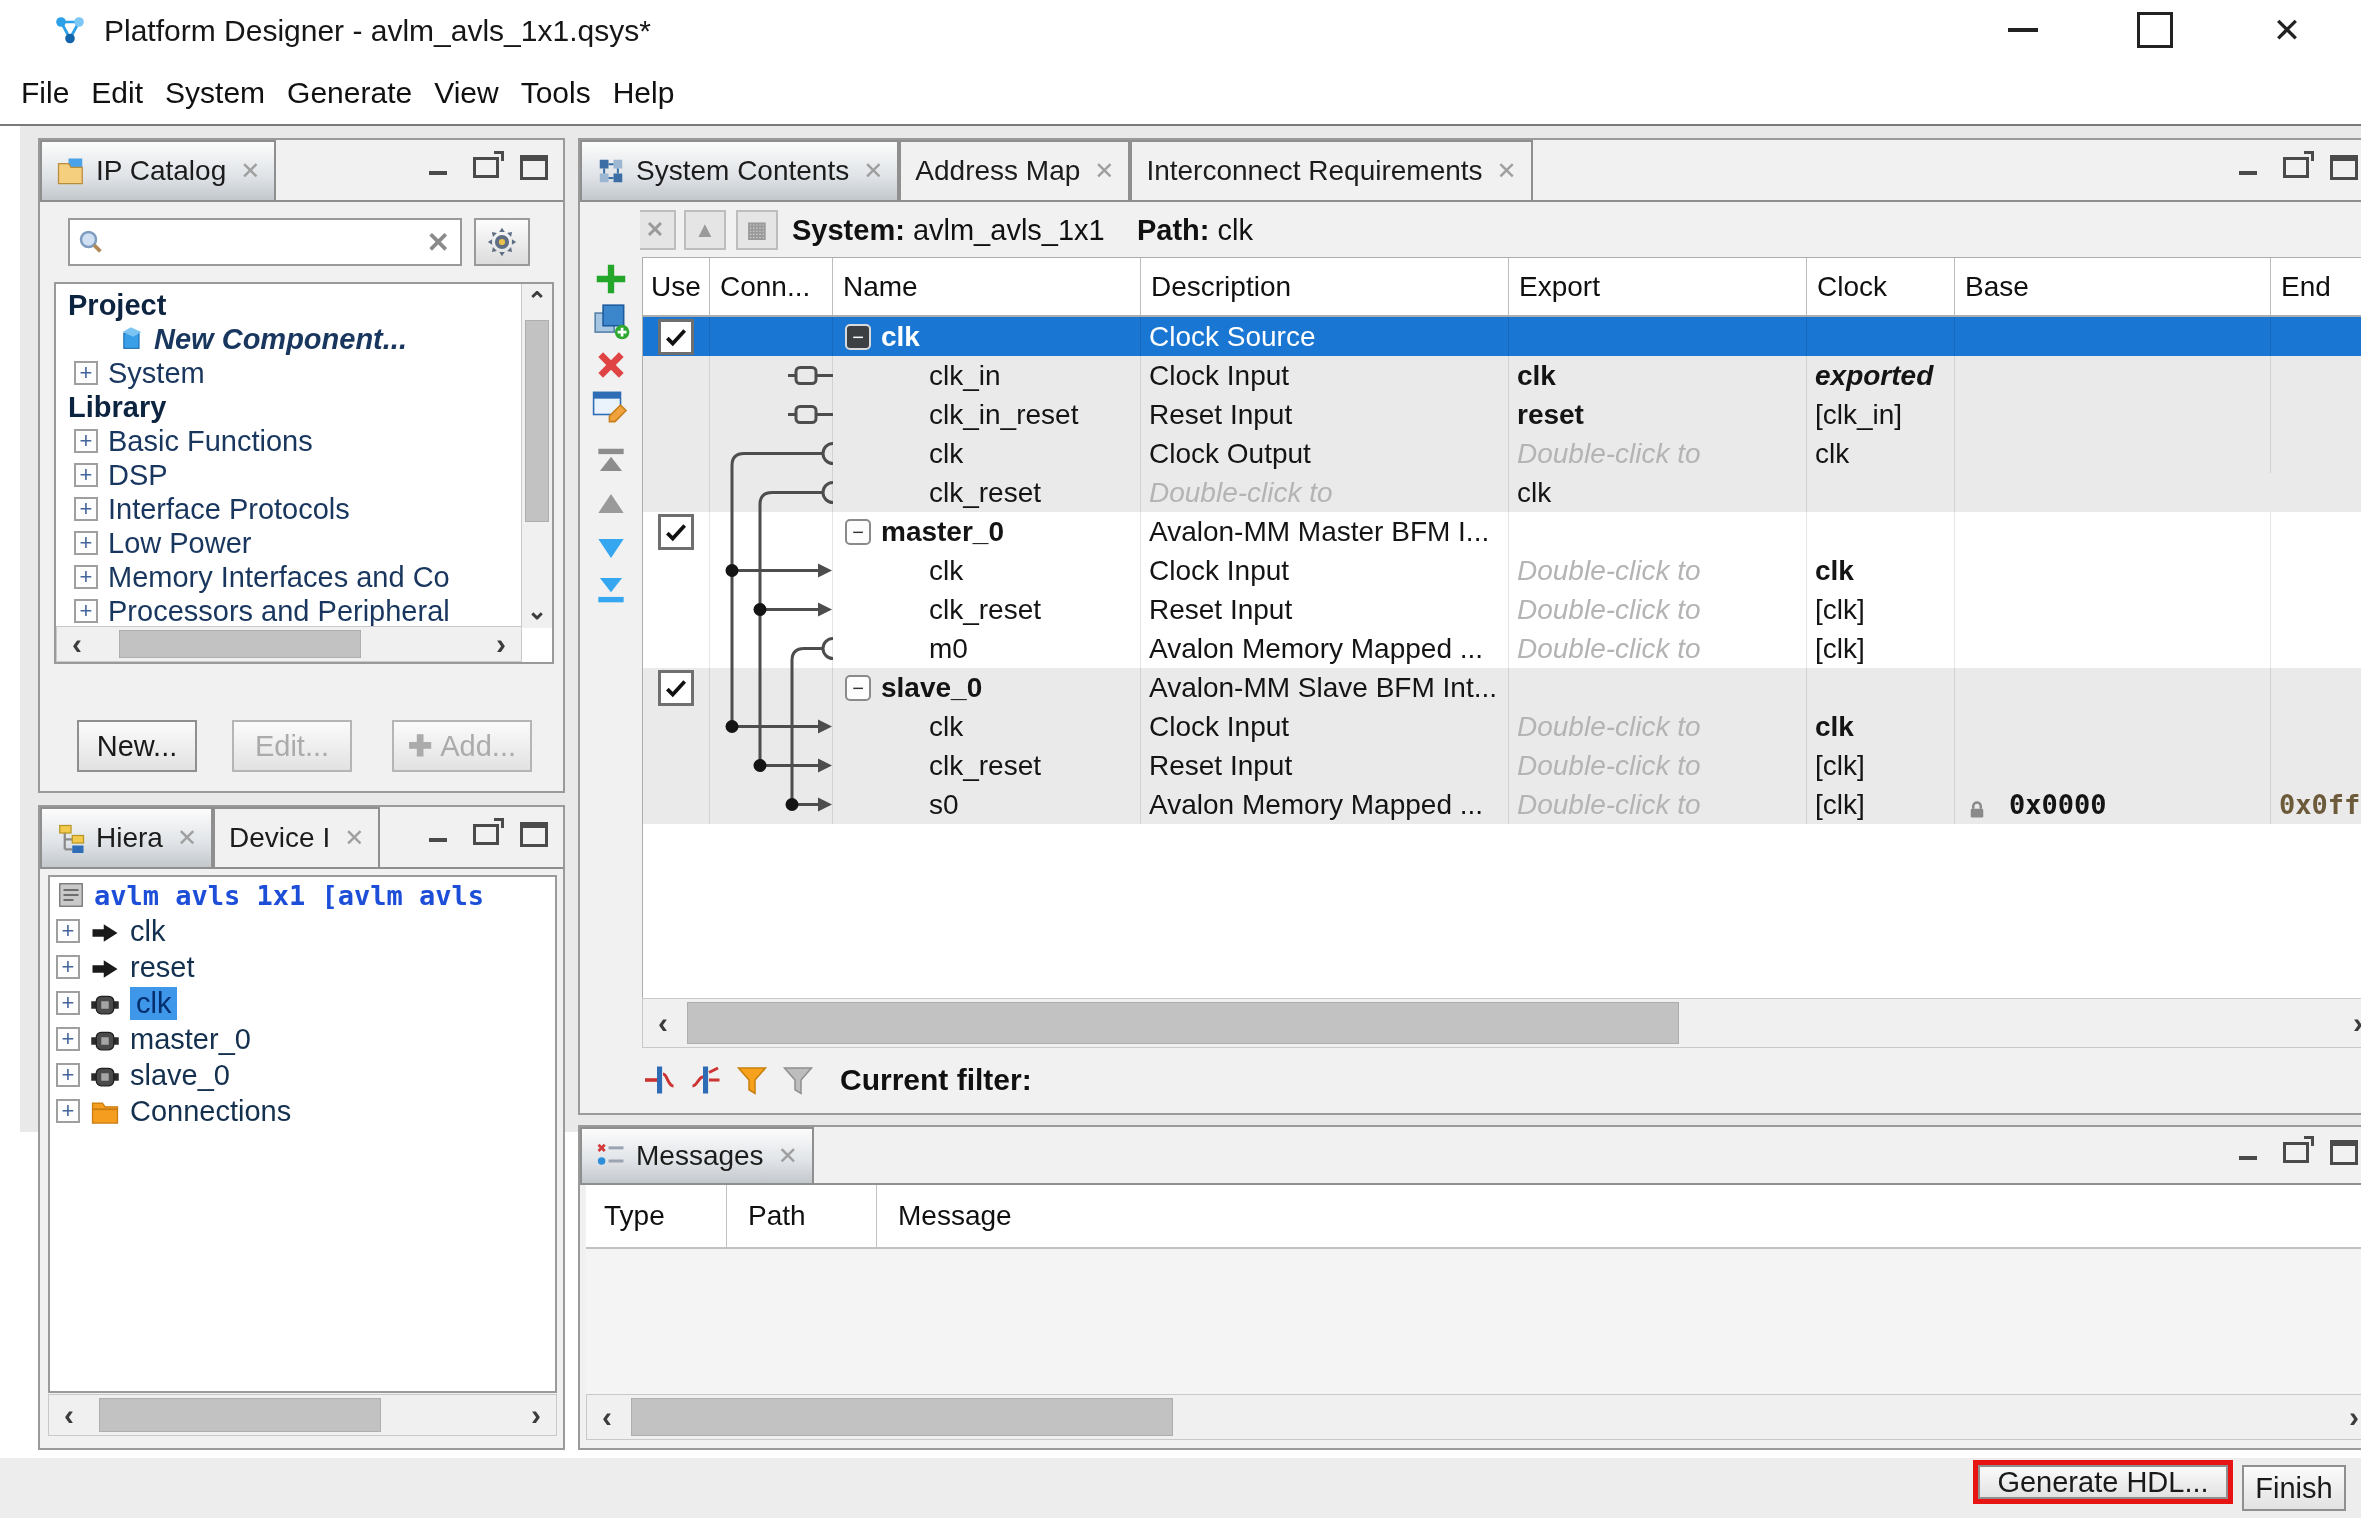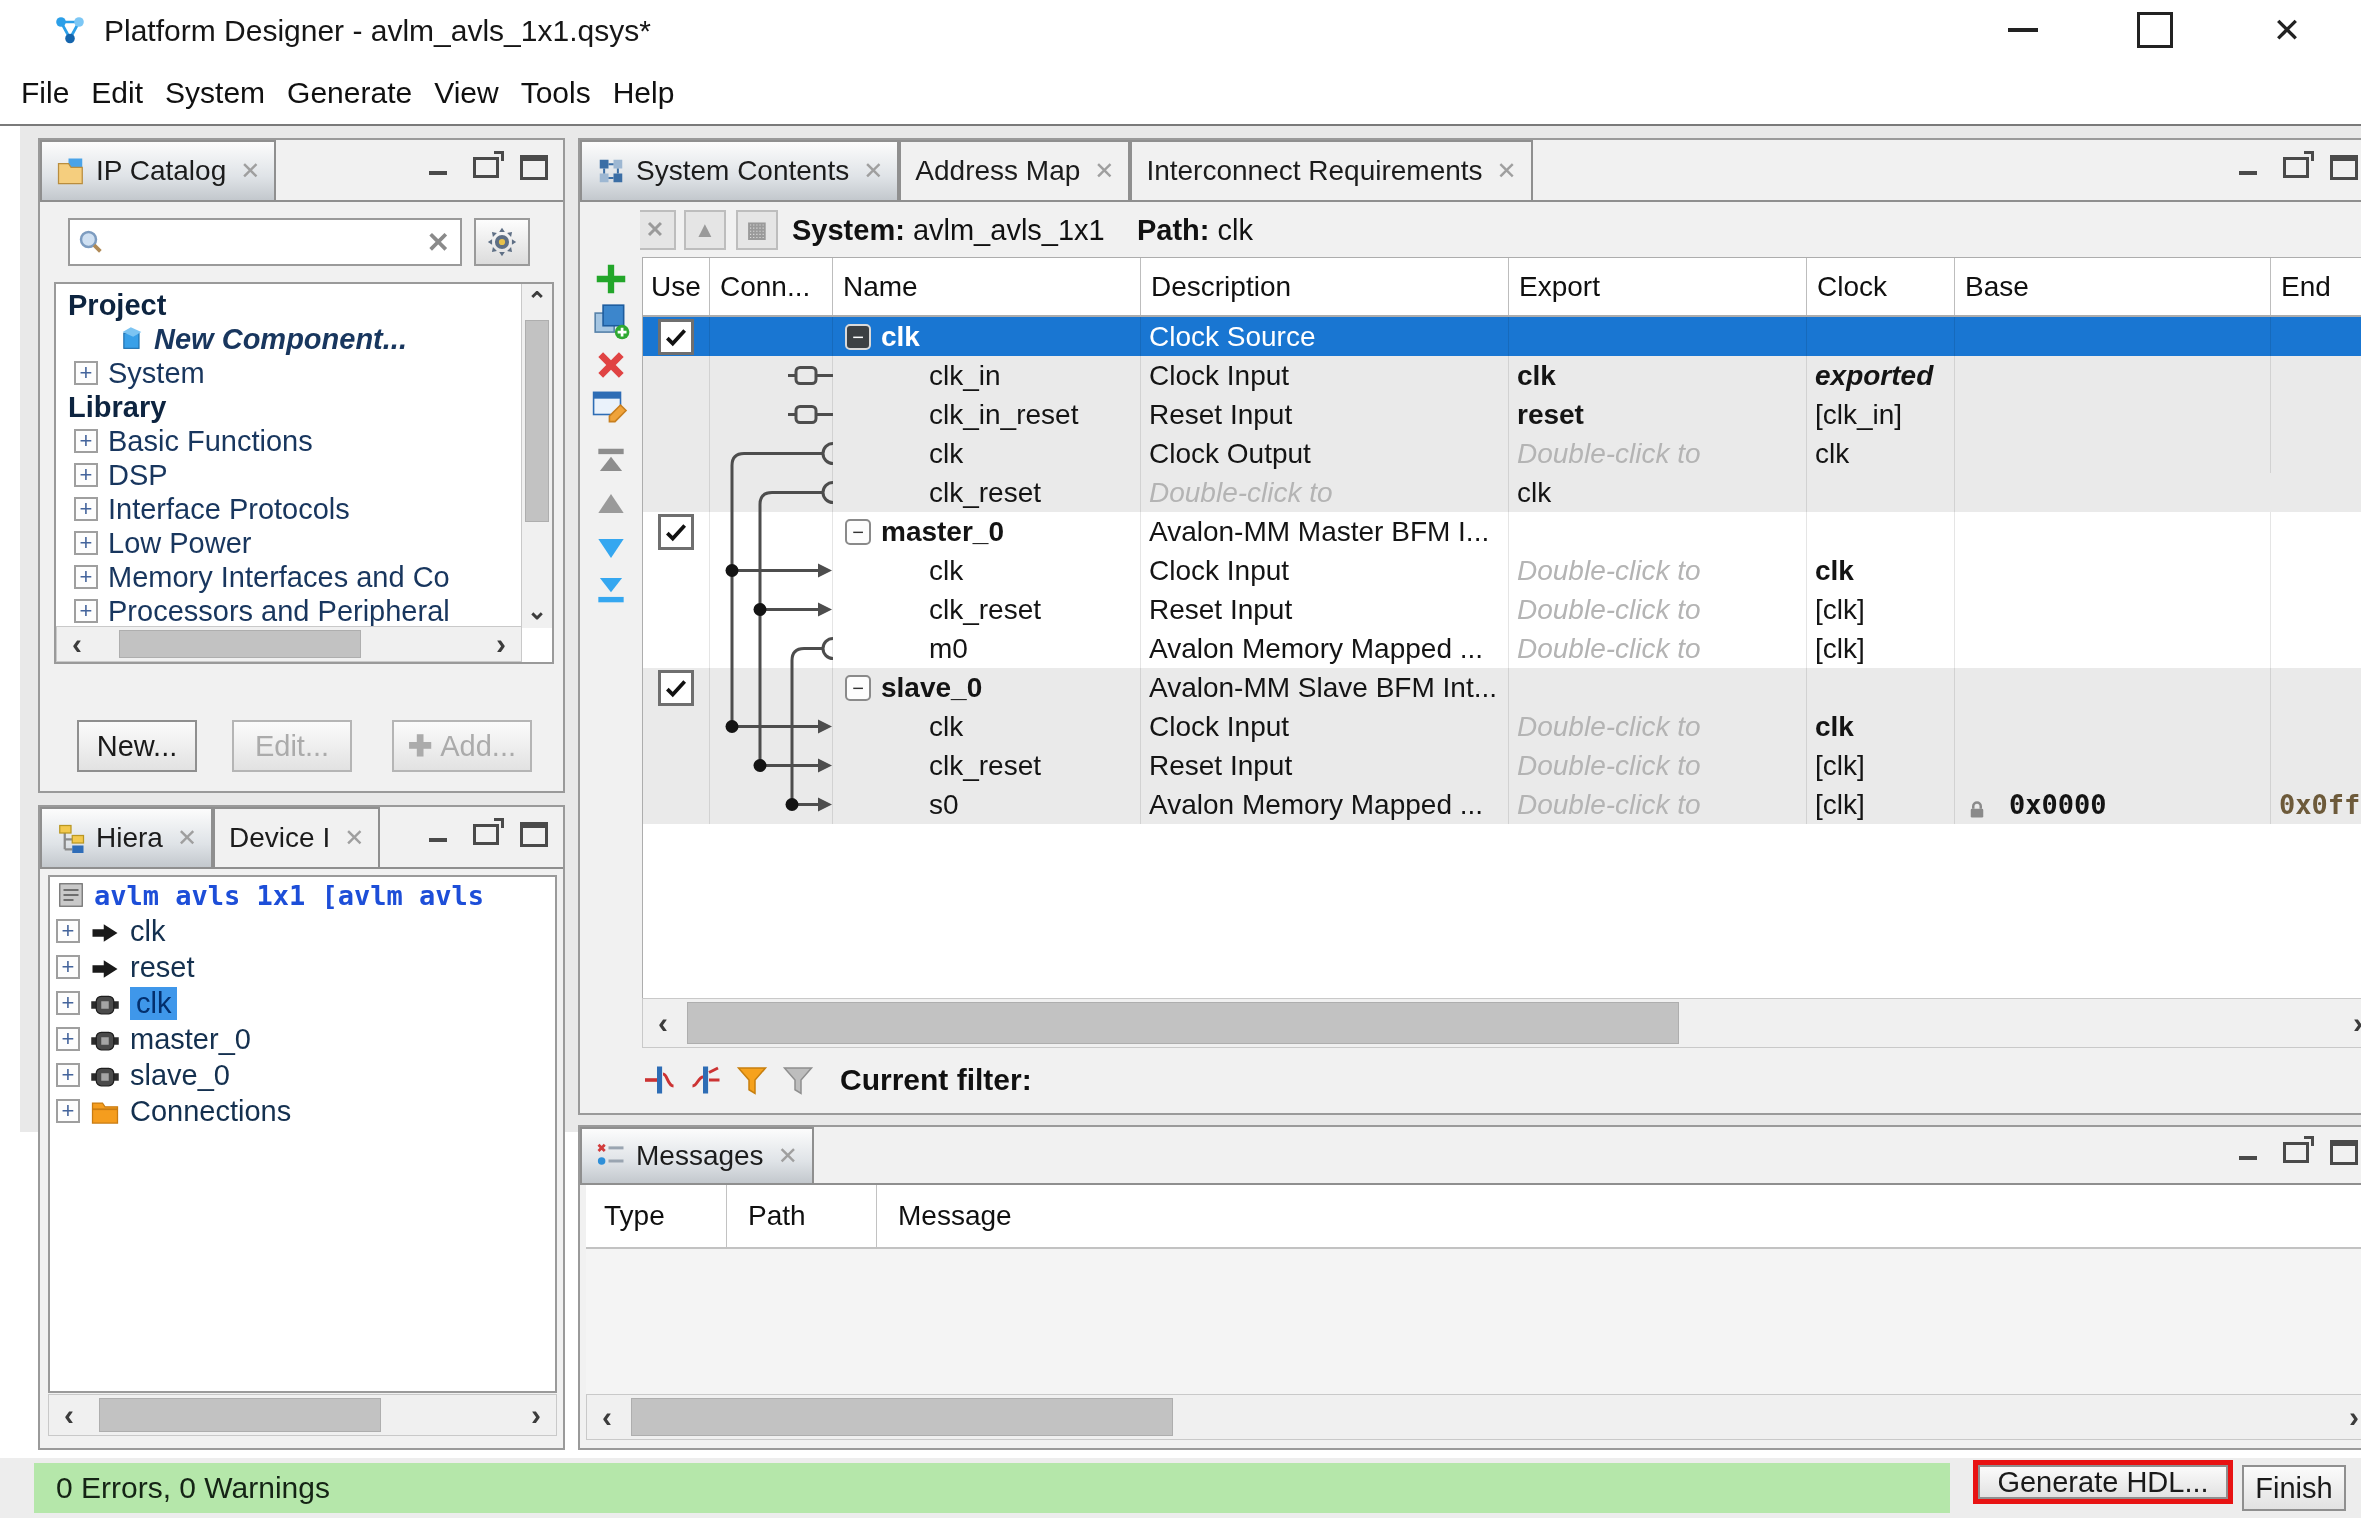--- a/index.html
+++ b/index.html
@@ -786,23 +786,20 @@
       <div class="hscroll" style="left:6px;width:1789px;bottom:8px;height:46px;">
         <span class="arr left">‹</span>
         <div class="thumb" style="left:44px;width:540px;"></div>
         <span class="arr right">›</span>
       </div>
     </div>
 
   </div>
 
   <div id="statusbar">
-    <div id="status-green">
-        <span>0 Errors, 0 Warnings</span>
-      </div>
     <div class="btn" id="btn-generate">
         <span>Generate HDL...</span>
       </div>
     <div class="btn" id="btn-finish">
         <span>Finish</span>
       </div>
   </div>
 
 </div>
 

